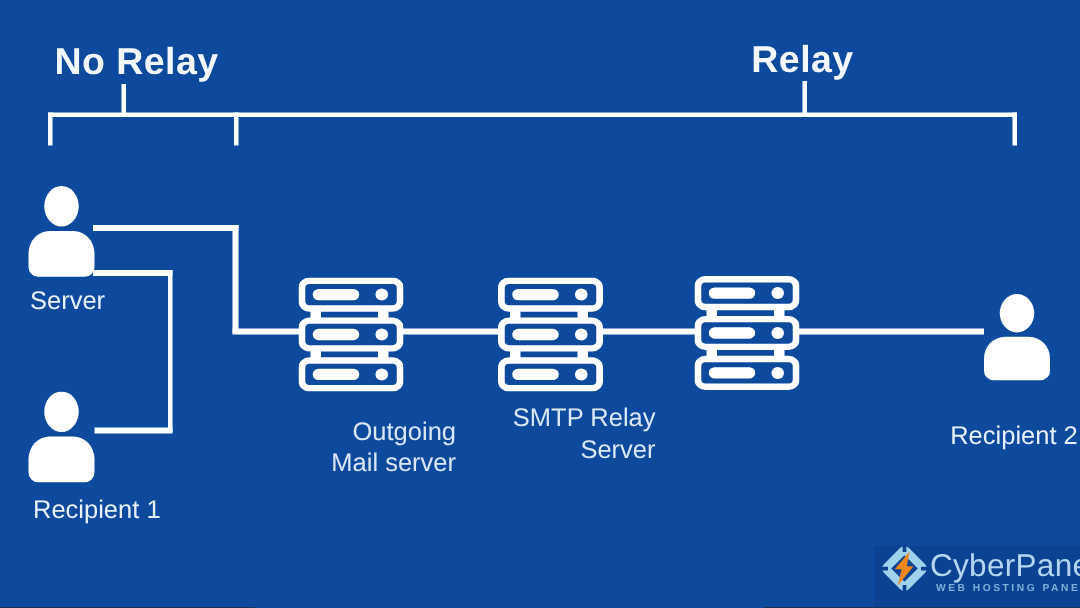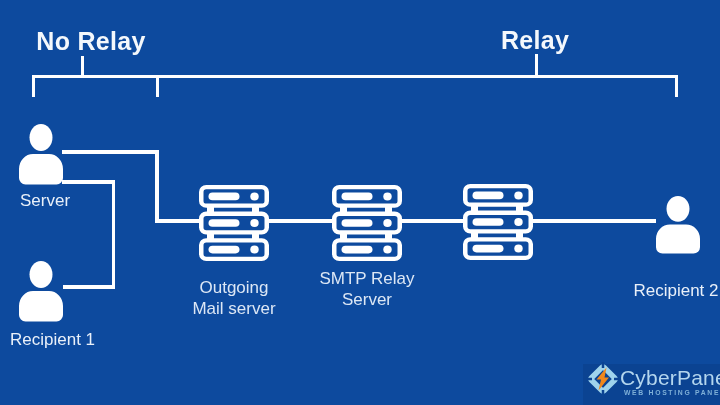--- a/index.html
+++ b/index.html
@@ -11,21 +11,21 @@
   .line{position:absolute;background:#ffffff;}
   .bracket-label{
     position:absolute;color:#f4f8fc;font-size:25px;font-weight:700;
     text-align:center;letter-spacing:0.3px;
   }
   .person-label{
     position:absolute;color:#e9f0f9;font-size:17px;font-weight:400;
   }
   .server-label{
     position:absolute;color:#dce7f5;font-size:17px;font-weight:400;
-    text-align:center;line-height:21px;width:140px;
+    text-align:right;line-height:21px;width:140px;
   }
   .icon-wrap{position:absolute;}
   
   #logo-backdrop{
     position:absolute;left:583px;top:364px;width:137px;height:41px;
     background:#0b4392;
   }
   #logo-brand{
     position:absolute;left:620px;top:366px;width:96px;
     color:#b4d6ee;font-size:21px;font-weight:400;letter-spacing:0.2px;
@@ -65,21 +65,21 @@
     </svg>
   </div>
   <div class="person-label" style="left:20px;top:191px;">Server</div>
 
   <div class="icon-wrap" style="left:18px;top:261px;width:46px;height:61px;">
     <svg width="46" height="61" viewBox="0 0 46 61">
       <ellipse cx="23" cy="13.5" rx="11.5" ry="13.5" fill="#ffffff"></ellipse>
       <path d="M15,30 h16 a14,15 0 0 1 14,15 v9 a6.5,6.5 0 0 1 -6.5,6.5 h-31 a6.5,6.5 0 0 1 -6.5,-6.5 v-9 a14,15 0 0 1 14,-15 z" fill="#ffffff"></path>
     </svg>
   </div>
-  <div class="person-label" style="left:10px;top:330px;text-align:center;">Recipient 1</div>
+  <div class="person-label" style="left:22px;top:330px;text-align:center;">Recipient 1</div>
 
   <div class="icon-wrap" style="left:655px;top:196px;width:46px;height:58px;">
     <svg width="46" height="58" viewBox="0 0 46 61" preserveAspectRatio="none">
       <ellipse cx="23" cy="13.5" rx="11.5" ry="13.5" fill="#ffffff"></ellipse>
       <path d="M15,30 h16 a14,15 0 0 1 14,15 v9 a6.5,6.5 0 0 1 -6.5,6.5 h-31 a6.5,6.5 0 0 1 -6.5,-6.5 v-9 a14,15 0 0 1 14,-15 z" fill="#ffffff"></path>
     </svg>
   </div>
   <div class="person-label" style="left:616px;top:281px;width:120px;text-align:center;">Recipient 2</div>
 
   <div class="icon-wrap" style="left:199px;top:185px;width:70px;height:76px;">

